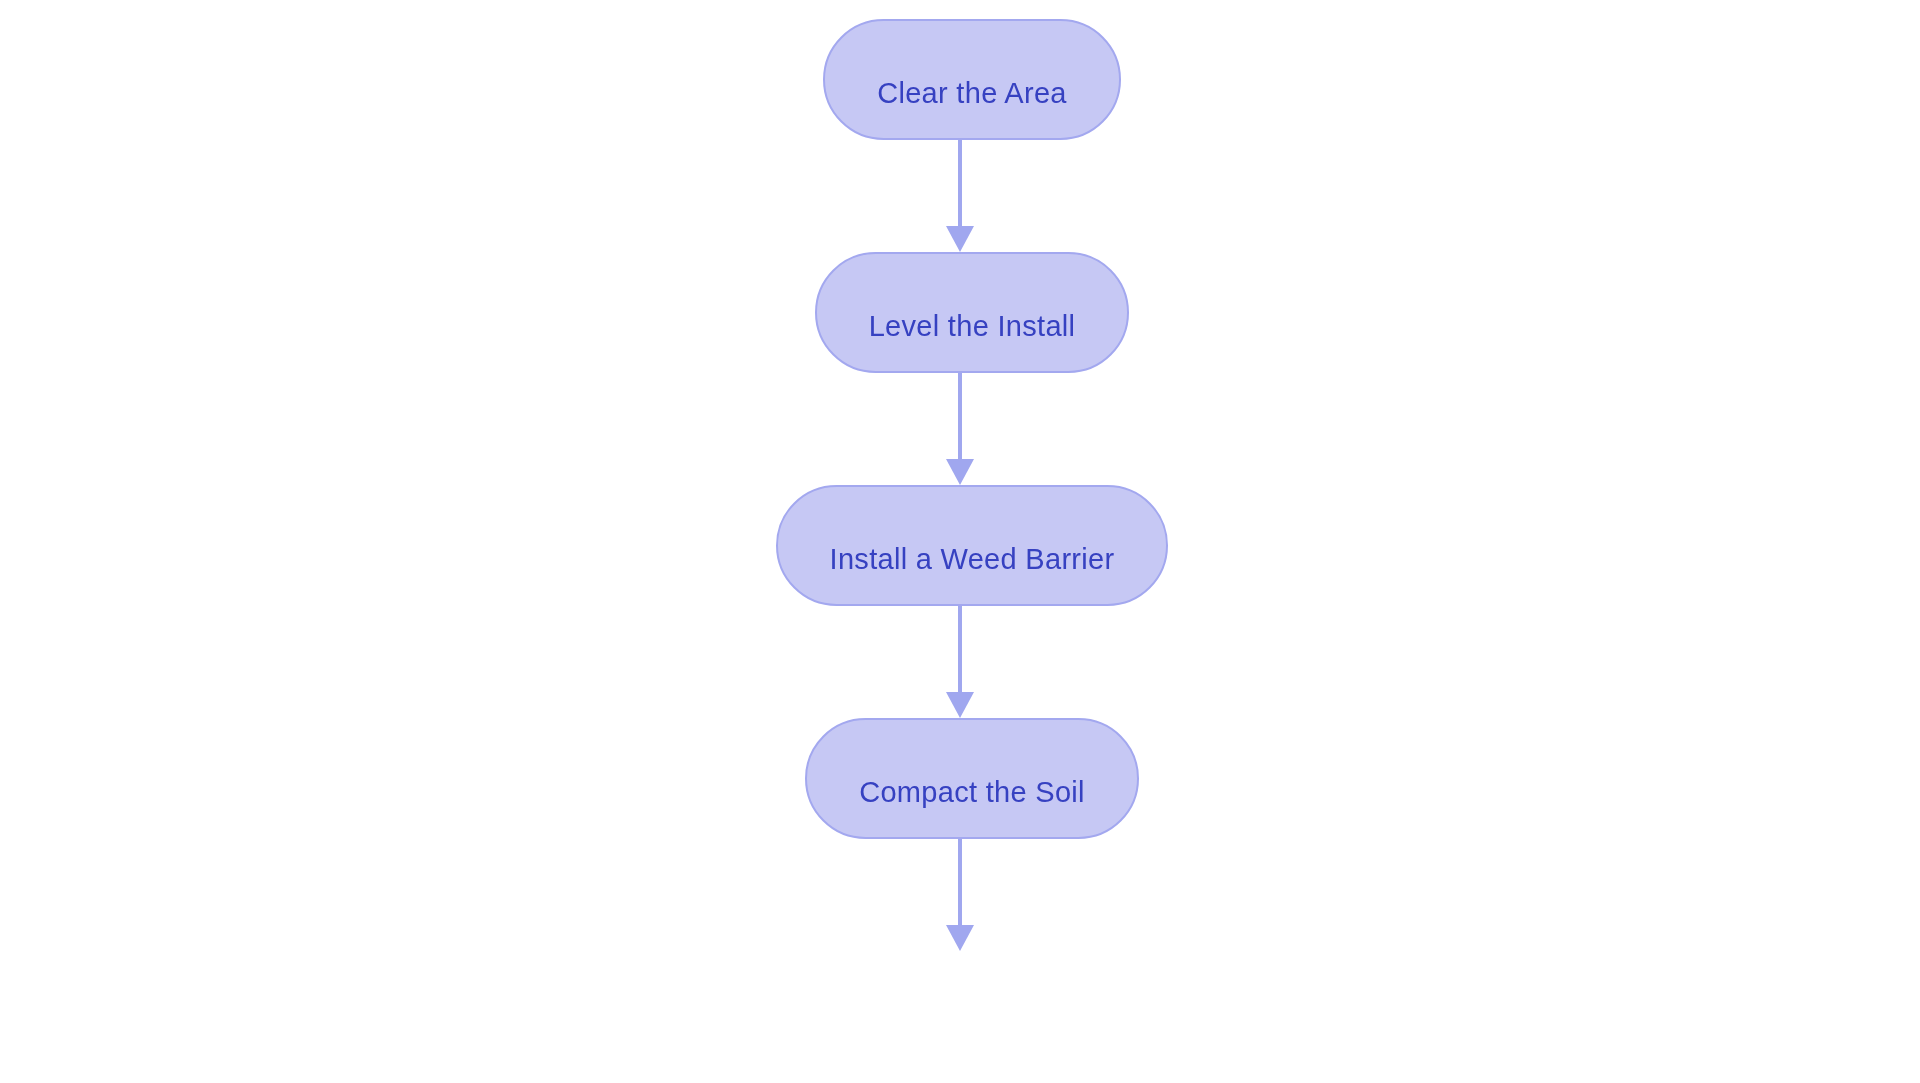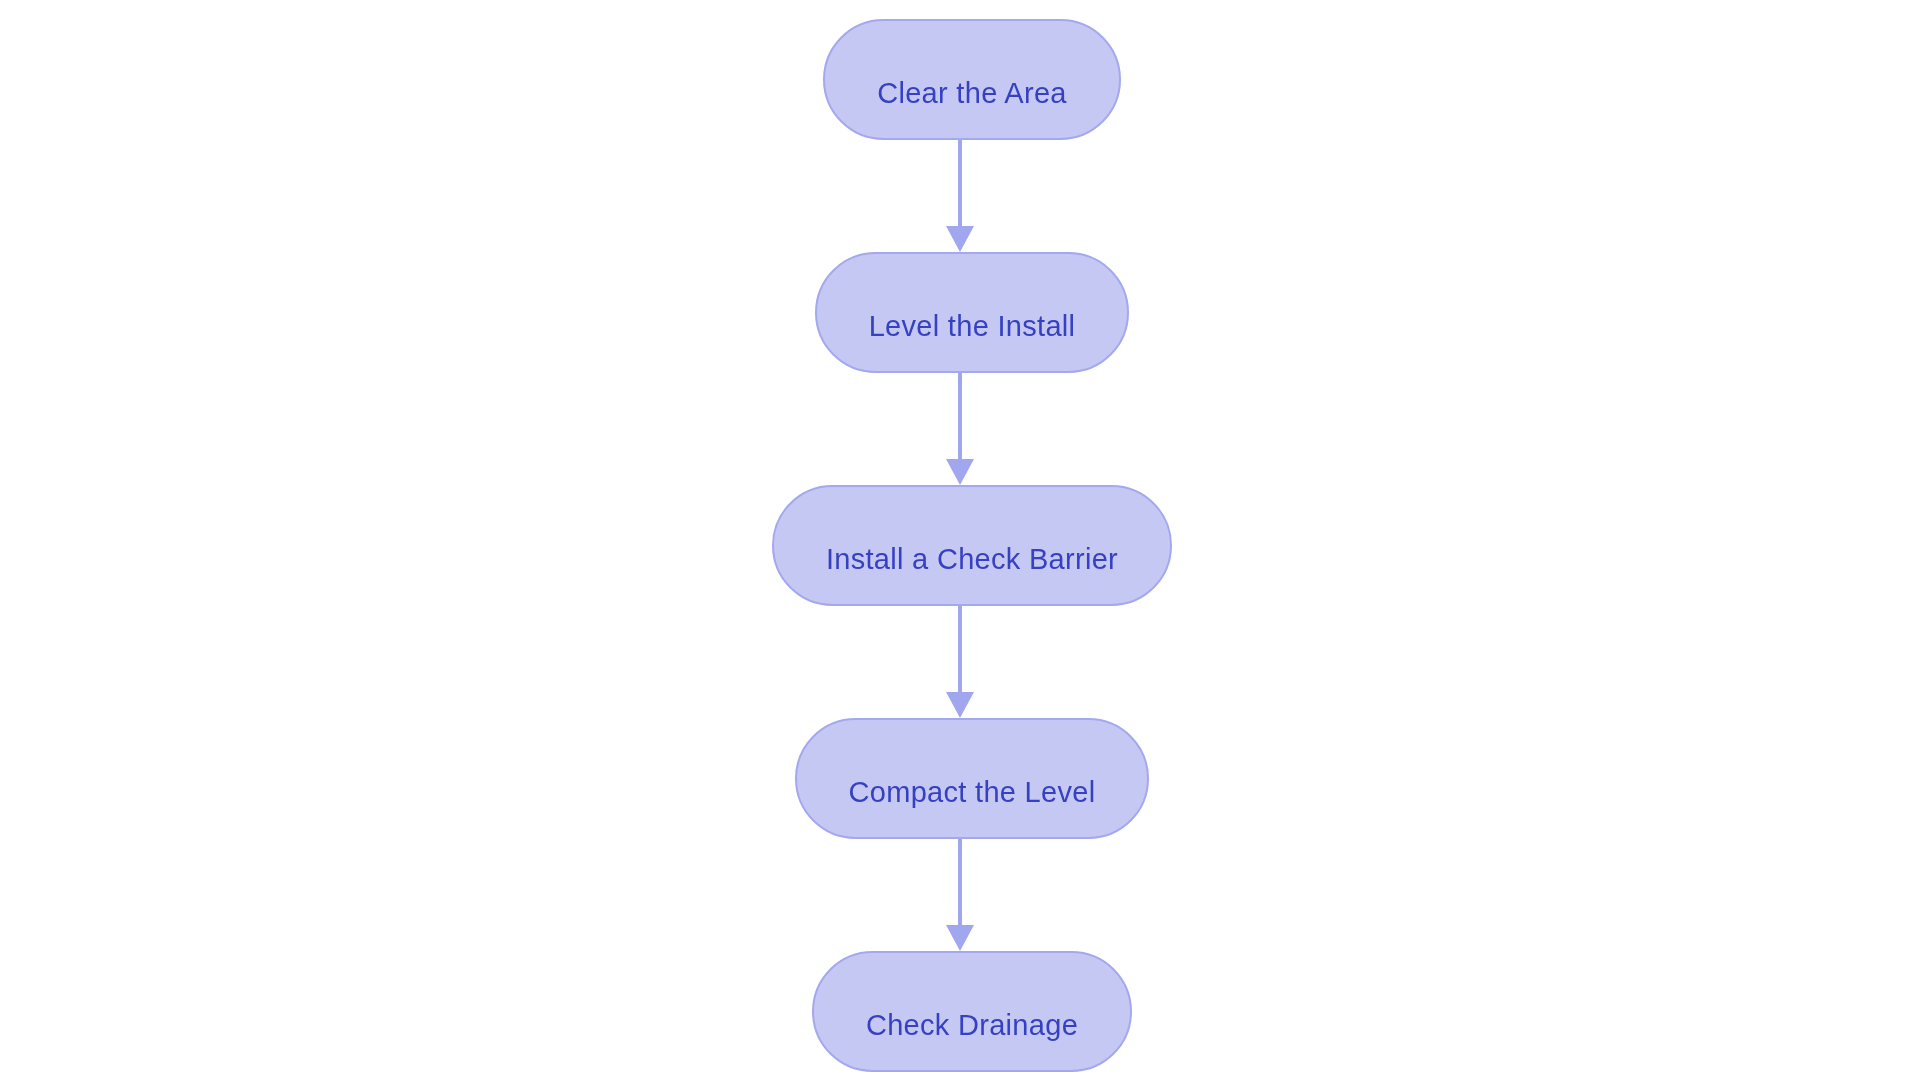--- a/index.html
+++ b/index.html
@@ -81,34 +81,31 @@
   <div class="node">
     <span class="node-label">Level the Install</span>
   </div>
 
   <div class="connector">
     <div class="line"></div>
     <div class="arrowhead"></div>
   </div>
 
   <div class="node">
-    <span class="node-label">Install a Check Barrier</span>
+    <span class="node-label">Install a Weed Barrier</span>
   </div>
 
   <div class="connector">
     <div class="line"></div>
     <div class="arrowhead"></div>
   </div>
 
   <div class="node">
-    <span class="node-label">Compact the Level</span>
+    <span class="node-label">Compact the Soil</span>
   </div>
 
   <div class="connector">
     <div class="line"></div>
     <div class="arrowhead"></div>
   </div>
 
-  <div class="node">
-    <span class="node-label">Check Drainage</span>
-  </div>
 </div>
 </div>
 
 </body></html>

